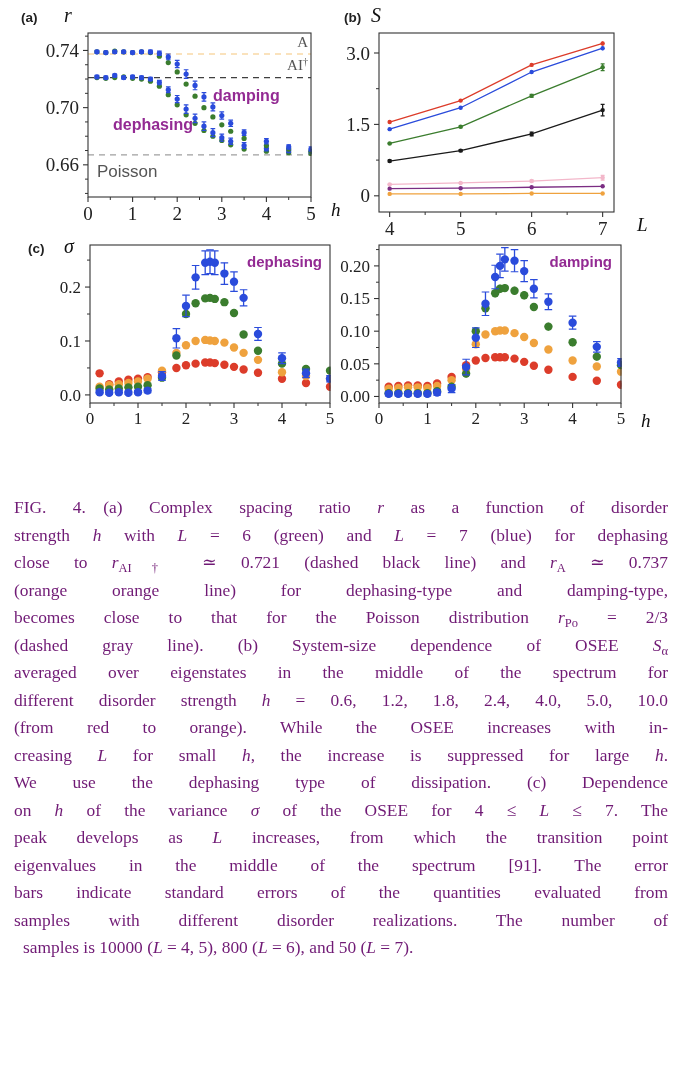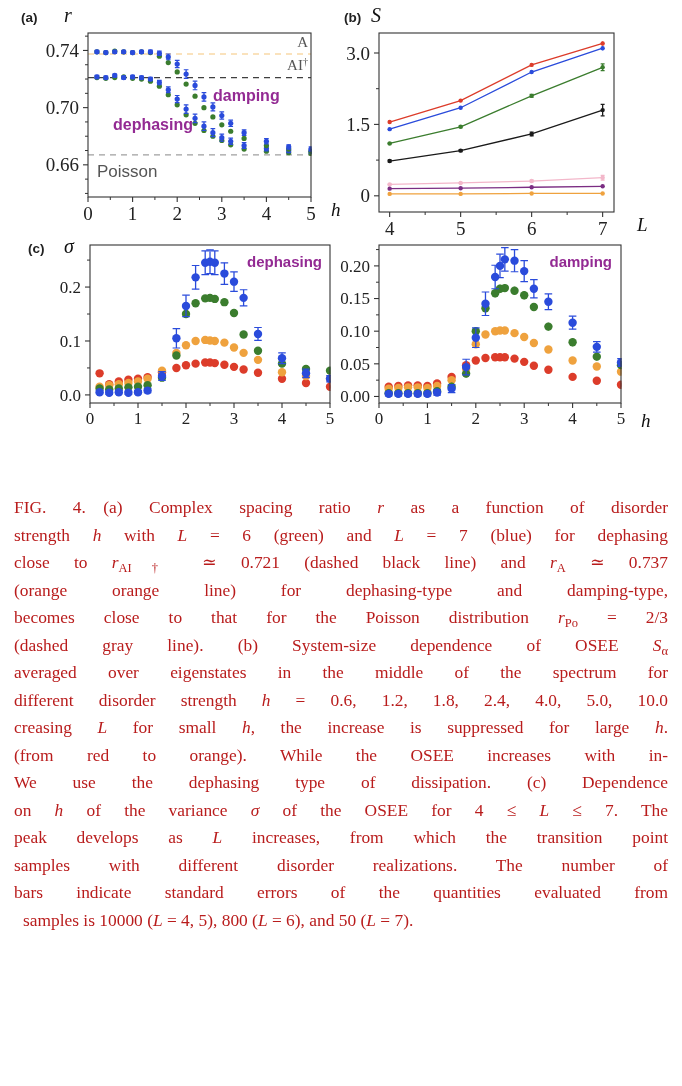--- a/index.html
+++ b/index.html
@@ -1,20 +1,20 @@
 <!DOCTYPE html>
 <html><head>
 <meta charset="utf-8">
 <style>
   html,body{margin:0;padding:0;background:#ffffff;}
   body{width:682px;height:1086px;position:relative;overflow:hidden;
        font-family:"Liberation Serif","DejaVu Serif",serif;color:#111;}
   #figure-svg{position:absolute;left:0;top:0;}
   .caption{position:absolute;left:14px;top:494px;width:654px;
-           font-size:17.4px;line-height:27.5px;color:#b91c1c;}
+           font-size:17.4px;line-height:27.5px;color:#701a75;}
   .cap-line{text-align:justify;text-align-last:justify;white-space:normal;}
   .cap-line.last{text-align-last:left;margin-left:9px;}
   .mi{font-style:italic;}
   .caption sub{font-size:72%;line-height:0;}
 </style>
 </head>
 <body>
 
 <div class="page">
   <svg id="figure-svg" width="682" height="460" viewBox="0 0 682 460" aria-label="FIG. 4.">
@@ -962,22 +962,23 @@
     </svg>
   <div class="caption" id="caption">
       <div class="cap-line">FIG. 4.  (a) Complex spacing ratio <span class="mi">r</span> as a function of disorder</div>
       <div class="cap-line">strength <span class="mi">h</span> with <span class="mi">L</span> = 6 (green) and <span class="mi">L</span> = 7 (blue) for dephasing</div>
       <div class="cap-line">close to <span class="mi">r</span><sub>AI†</sub> ≃ 0.721 (dashed black line) and <span class="mi">r</span><sub>A</sub> ≃ 0.737</div>
       <div class="cap-line">(orange orange line) for dephasing-type and damping-type,</div>
       <div class="cap-line">becomes close to that for the Poisson distribution <span class="mi">r</span><sub>Po</sub> = 2/3</div>
       <div class="cap-line">(dashed gray line). (b) System-size dependence of OSEE <span class="mi">S</span><sub>α</sub></div>
       <div class="cap-line">averaged over eigenstates in the middle of the spectrum for</div>
       <div class="cap-line">different disorder strength <span class="mi">h</span> = 0.6, 1.2, 1.8, 2.4, 4.0, 5.0, 10.0</div>
+      <div class="cap-line">(from red to orange). While the OSEE increases with in-</div>
       <div class="cap-line">creasing <span class="mi">L</span> for small <span class="mi">h</span>, the increase is suppressed for large <span class="mi">h</span>.</div>
-      <div class="cap-line">(from red to orange). While the OSEE increases with in-</div>
       <div class="cap-line">We use the dephasing type of dissipation. (c) Dependence</div>
       <div class="cap-line">on <span class="mi">h</span> of the variance <span class="mi">σ</span> of the OSEE for 4 ≤ <span class="mi">L</span> ≤ 7. The</div>
       <div class="cap-line">peak develops as <span class="mi">L</span> increases, from which the transition point</div>
+      <div class="cap-line">eigenvalues in the middle of the spectrum [91]. The error</div>
+      <div class="cap-line">bars indicate standard errors of the quantities evaluated from</div>
       <div class="cap-line">samples with different disorder realizations. The number of</div>
-      <div class="cap-line">bars indicate standard errors of the quantities evaluated from</div>
       <div class="cap-line last">samples is 10000 (<span class="mi">L</span> = 4, 5), 800 (<span class="mi">L</span> = 6), and 50 (<span class="mi">L</span> = 7).</div>
     </div>
 </div>
 
 </body></html>

